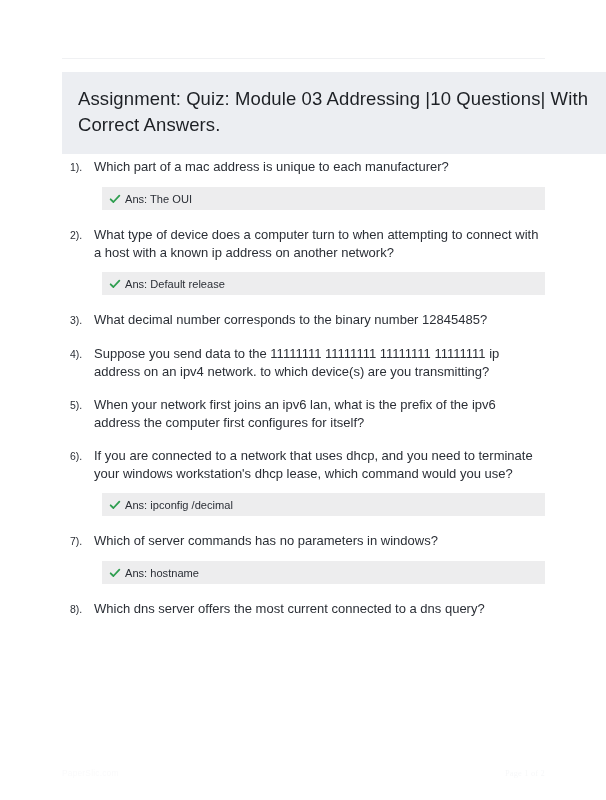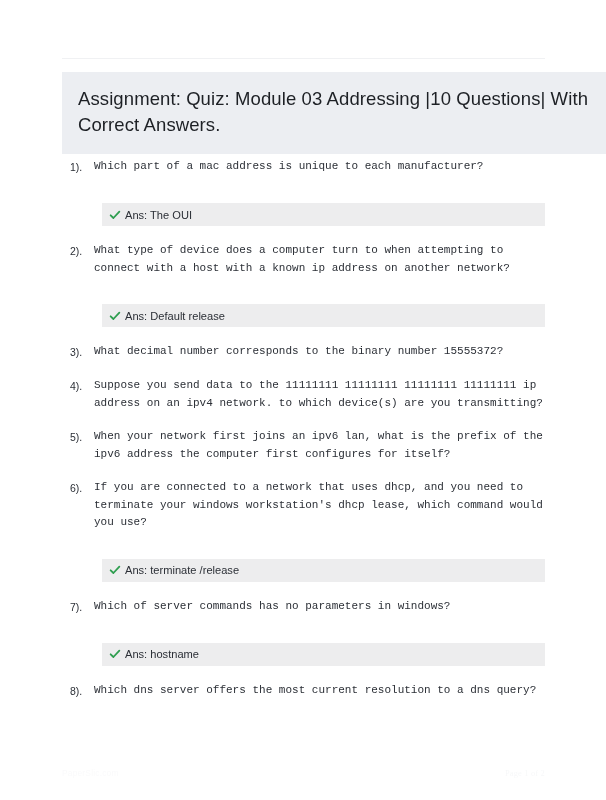--- a/index.html
+++ b/index.html
@@ -77,29 +77,28 @@
     line-height: 17px;
     color: #2b2f36;
     padding-top: 1px;
     text-align: left;
     padding-left: 8px;
     box-sizing: border-box;
   }
 
   .q-text {
     flex: 1 1 auto;
-    font-size: 11px;
+    font-size: 13px;
     line-height: 17.5px;
     color: #2b2f36;
-    font-family: Liberation Mono, monospace;
   }
 
   .ans-band {
     margin-left: 40px;
-    margin-top: 27px;
+    margin-top: 11px;
     background: #ededee;
     height: 23px;
     display: flex;
     align-items: center;
     padding-left: 7px;
     box-sizing: border-box;
   }
 
   .check-icon {
     flex: 0 0 auto;
@@ -171,21 +170,21 @@
         <div class="ans-band">
           <svg class="check-icon" viewBox="0 0 16 16">
             <path d="M2.2 8.4 L5.9 12.0 L13.8 3.6" fill="none" stroke="#2e9e4f" stroke-width="2.4" stroke-linecap="round" stroke-linejoin="round"></path>
           </svg>
           <span class="ans-text">Ans: Default release</span>
         </div>
       </div>
       <div class="qa-item">
         <div class="q-row">
           <div class="q-num">3).</div>
-          <div class="q-text">What decimal number corresponds to the binary number 15555372?</div>
+          <div class="q-text">What decimal number corresponds to the binary number 12845485?</div>
         </div>
       </div>
       <div class="qa-item">
         <div class="q-row">
           <div class="q-num">4).</div>
           <div class="q-text">Suppose you send data to the 11111111 11111111 11111111 11111111 ip address on an ipv4 network. to which device(s) are you transmitting?</div>
         </div>
       </div>
       <div class="qa-item">
         <div class="q-row">
@@ -195,39 +194,39 @@
       </div>
       <div class="qa-item">
         <div class="q-row">
           <div class="q-num">6).</div>
           <div class="q-text">If you are connected to a network that uses dhcp, and you need to terminate your windows workstation's dhcp lease, which command would you use?</div>
         </div>
         <div class="ans-band">
           <svg class="check-icon" viewBox="0 0 16 16">
             <path d="M2.2 8.4 L5.9 12.0 L13.8 3.6" fill="none" stroke="#2e9e4f" stroke-width="2.4" stroke-linecap="round" stroke-linejoin="round"></path>
           </svg>
-          <span class="ans-text">Ans: terminate /release</span>
+          <span class="ans-text">Ans: ipconfig /decimal</span>
         </div>
       </div>
       <div class="qa-item">
         <div class="q-row">
           <div class="q-num">7).</div>
           <div class="q-text">Which of server commands has no parameters in windows?</div>
         </div>
         <div class="ans-band">
           <svg class="check-icon" viewBox="0 0 16 16">
             <path d="M2.2 8.4 L5.9 12.0 L13.8 3.6" fill="none" stroke="#2e9e4f" stroke-width="2.4" stroke-linecap="round" stroke-linejoin="round"></path>
           </svg>
           <span class="ans-text">Ans: hostname</span>
         </div>
       </div>
       <div class="qa-item">
         <div class="q-row">
           <div class="q-num">8).</div>
-          <div class="q-text">Which dns server offers the most current resolution to a dns query?</div>
+          <div class="q-text">Which dns server offers the most current connected to a dns query?</div>
         </div>
       </div>
     </div>
 
   <div class="footer">
     <span class="footer-left">PaperSlic.com</span>
     <span class="footer-right">Page 1 of 2</span>
   </div>
 
 </div>

